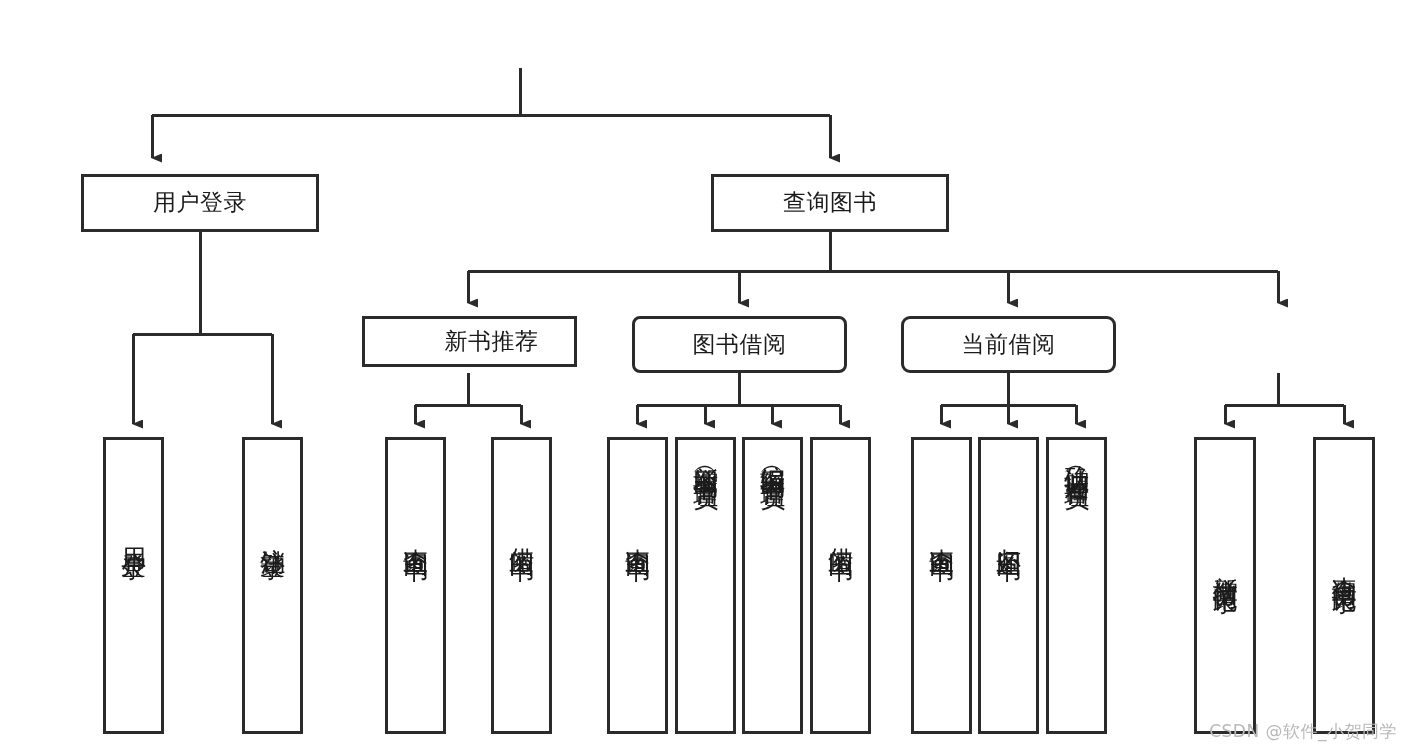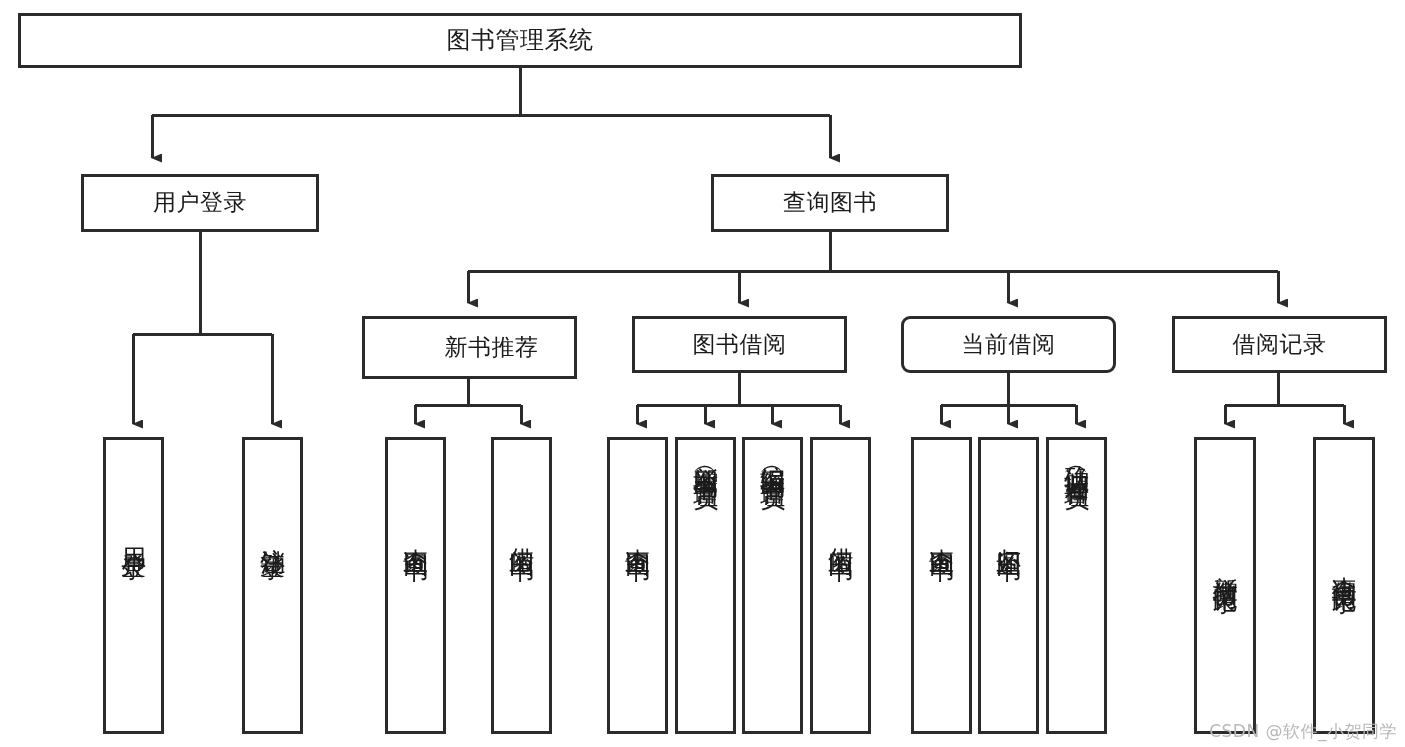--- a/index.html
+++ b/index.html
@@ -130,43 +130,37 @@
       <path d="M1076,405 L1076,424" marker-end="url(#arrowhead)"></path>
 
       <path d="M1278,373 L1278,405"></path>
       <path d="M1225,405 L1344,405"></path>
       <path d="M1225,405 L1225,424" marker-end="url(#arrowhead)"></path>
       <path d="M1344,405 L1344,424" marker-end="url(#arrowhead)"></path>
 
     </g>
   </svg>
 
-  <div class="node root horizontal" style="left:18px; top:13px; width:1004px; height:55px;">
-    <span class="node-label">图书管理系统</span>
-  </div>
 
   <div class="node horizontal" style="left:81px; top:174px; width:238px; height:58px;">
     <span class="node-label">用户登录</span>
   </div>
   <div class="node horizontal" style="left:711px; top:174px; width:238px; height:58px;">
     <span class="node-label">查询图书</span>
   </div>
 
-  <div class="node horizontal" style="left:362px; top:316px; width:215px; height:63px;padding-left:44px;">
+  <div class="node horizontal" style="left:362px; top:316px; width:215px; height:51px;padding-left:44px;">
     <span class="node-label">新书推荐</span>
   </div>
-  <div class="node horizontal" style="left:632px; top:316px; width:215px; height:57px;">
+  <div class="node horizontal" style="left:632px; top:316px; width:215px; height:57px;border-radius:8px;">
     <span class="node-label">图书借阅</span>
   </div>
   <div class="node horizontal" style="left:901px; top:316px; width:215px; height:57px;border-radius:9px;">
     <span class="node-label">当前借阅</span>
   </div>
-  <div class="node horizontal" style="left:1172px; top:316px; width:215px; height:57px;">
-    <span class="node-label">借阅记录</span>
-  </div>
 
   <div class="node vertical mid2" style="left:103px; top:437px; width:61px; height:297px;">
     <span class="node-label">用户登录</span>
   </div>
   <div class="node vertical mid2" style="left:242px; top:437px; width:61px; height:297px;">
     <span class="node-label">注销登录</span>
   </div>
 
   <div class="node vertical mid2" style="left:385px; top:437px; width:61px; height:297px;">
     <span class="node-label">查询图书</span>

